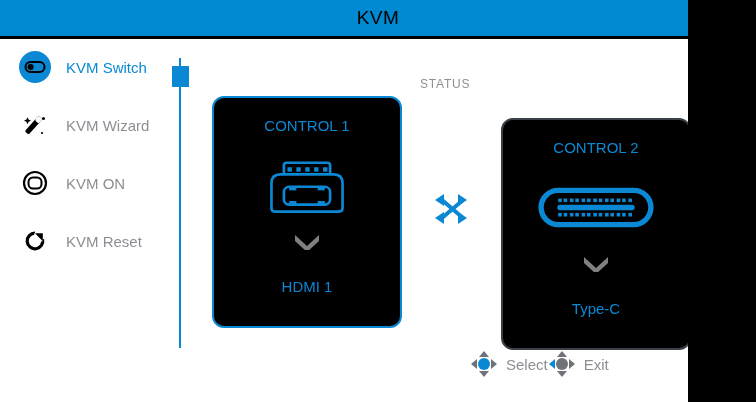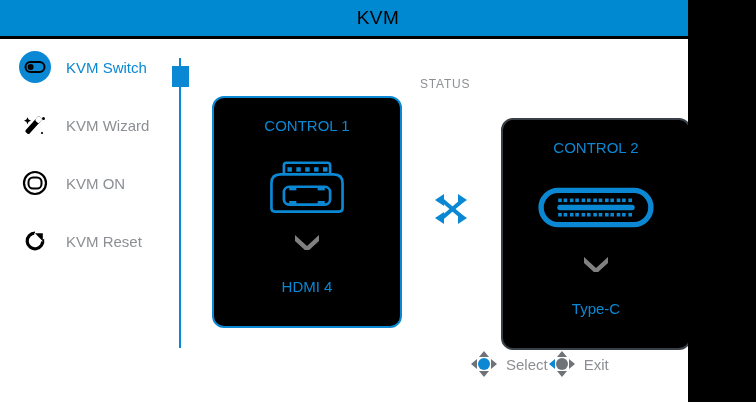--- a/index.html
+++ b/index.html
@@ -277,21 +277,21 @@
         <rect x="66" y="38" width="8" height="4" fill="#0b88d4"></rect>
         <rect x="34" y="54" width="8" height="4" fill="#0b88d4"></rect>
         <rect x="66" y="54" width="8" height="4" fill="#0b88d4"></rect>
       </svg>
     </div>
     <div class="card-chevron">
       <svg viewBox="0 0 30 18" width="30" height="18">
         <path d="M3 3 L15 14 L27 3 L27 9 L15 20 L3 9 Z" fill="#808080"></path>
       </svg>
     </div>
-    <div class="card-source">HDMI 4</div>
+    <div class="card-source">HDMI 1</div>
   </div>
 
   <div id="swap-icon">
     <svg viewBox="0 0 42 42" width="42" height="42">
       <path d="M12 12 L33 30" stroke="#0b88d4" stroke-width="4" fill="none"></path>
       <path d="M12 30 L33 12" stroke="#0b88d4" stroke-width="4" fill="none"></path>
       <path d="M14 6 L5 12 L14 18 Z" fill="#0b88d4"></path>
       <path d="M14 24 L5 30 L14 36 Z" fill="#0b88d4"></path>
       <path d="M28 6 L37 12 L28 18 Z" fill="#0b88d4"></path>
       <path d="M28 24 L37 30 L28 36 Z" fill="#0b88d4"></path>

